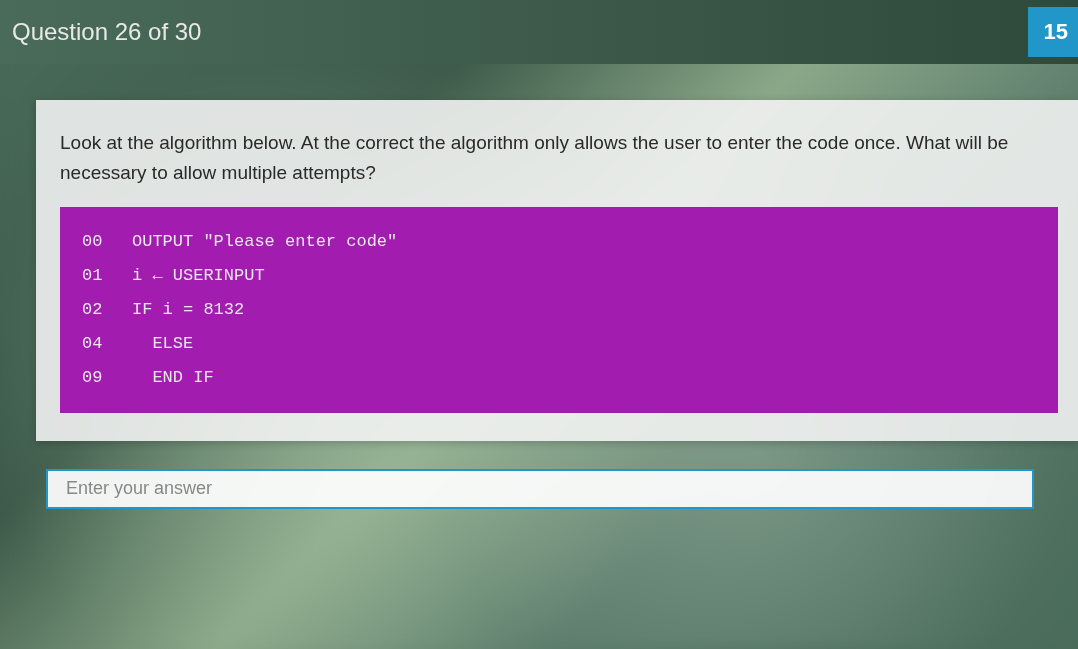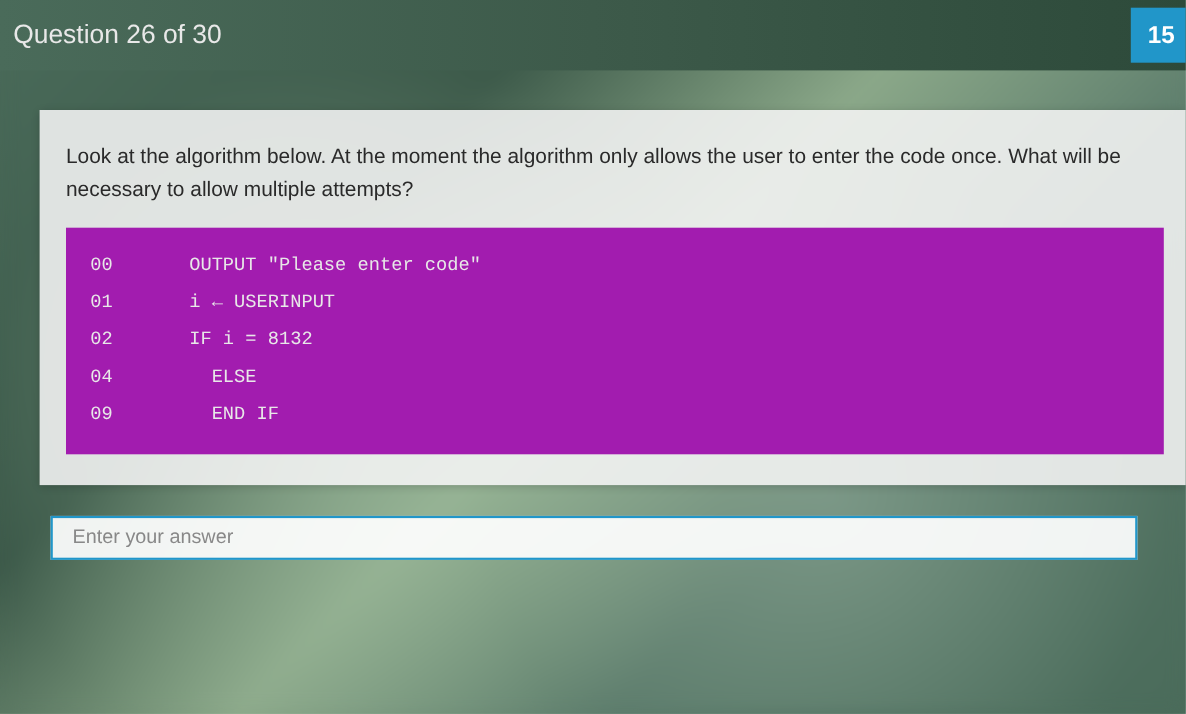--- a/index.html
+++ b/index.html
@@ -1,19 +1,18 @@
 <!DOCTYPE html>
 <html><head>
   <meta charset="utf-8">
   <style>
     * {
       margin: 0;
       padding: 0;
       box-sizing: border-box;
-      gap: 40px;
     }
     body {
       font-family: Arial, Helvetica, sans-serif;
       width: 1078px;
       height: 649px;
       background: linear-gradient(135deg, #4a6b5a 0%, #3d5a4a 30%, #8ba889 50%, #5a7a6a 70%, #4a6b5a 100%);
       overflow: hidden;
       position: relative;
     }
     .blur-bg {
@@ -106,21 +105,21 @@
 
 
 <div class="blur-bg"></div>
 
 <div class="header-bar">
   <div class="question-counter">Question 26 of 30</div>
   <div class="timer-badge">15</div>
 </div>
 
 <div class="question-panel">
-  <div class="question-text">Look at the algorithm below. At the moment the algorithm only allows the user to enter the code once. What will be necessary to allow multiple attempts?</div>
+  <div class="question-text">Look at the algorithm below. At the correct the algorithm only allows the user to enter the code once. What will be necessary to allow multiple attempts?</div>
   <div class="code-block">
     <div class="code-line">
       <span class="line-num">00</span>
       <span class="code-content">OUTPUT "Please enter code"</span>
     </div>
     <div class="code-line">
       <span class="line-num">01</span>
       <span class="code-content">i ← USERINPUT</span>
     </div>
     <div class="code-line">

